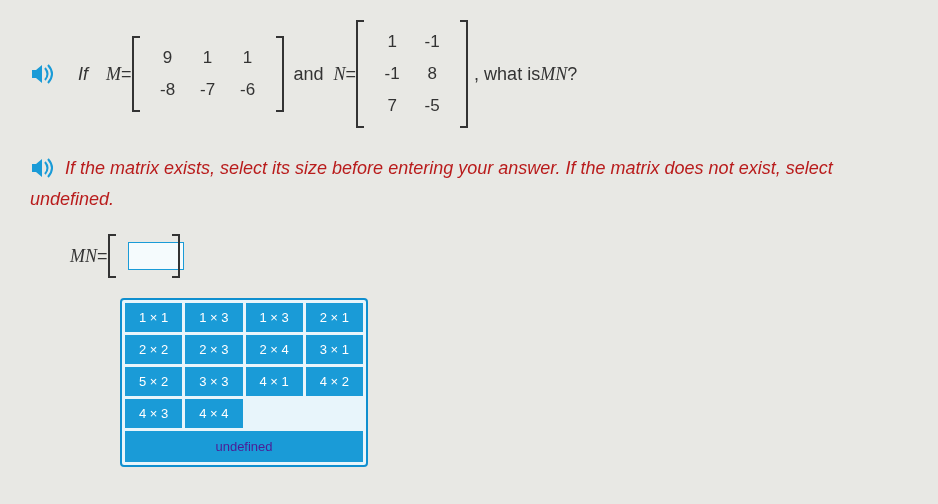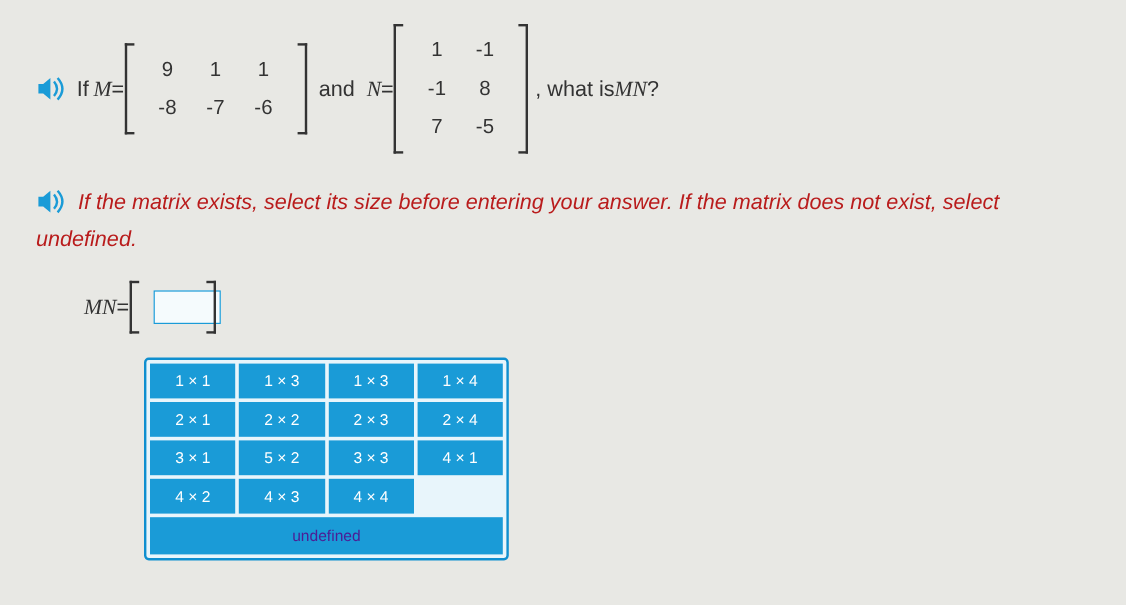--- a/index.html
+++ b/index.html
@@ -21,21 +21,21 @@
       cursor: pointer;
     }
     .speaker-icon svg { display: block; }
     .question-line {
       display: flex;
       align-items: center;
       font-size: 18px;
       margin-bottom: 25px;
       flex-wrap: nowrap;
     }
-    .text-if { margin: 0 4px; }
+    .text-if { margin: 0 18px; font-style: italic; }
     .text-and { margin: 0 10px; }
     .text-what { margin-left: 6px; }
     em.var { font-style: italic; font-family: Georgia, serif; }
     .matrix {
       display: inline-flex;
       align-items: center;
     }
     .bracket-left, .bracket-right {
       width: 8px;
       align-self: stretch;
@@ -79,21 +79,21 @@
       background: #f5fbfd;
       outline: none;
       font-size: 15px;
       text-align: center;
     }
     .size-selector {
       margin-left: 90px;
       border: 2px solid #0f8fcf;
       border-radius: 4px;
       padding: 3px;
-      width: 304px;
+      width: 248px;
       background: #e8f5fb;
     }
     .size-grid {
       display: grid;
       grid-template-columns: repeat(4, 1fr);
       gap: 3px;
     }
     .size-btn {
       background: #1a9bd7;
       color: #fff;
@@ -195,21 +195,20 @@
     </span>
     <span class="bracket-right"></span>
   </span>
 </div>
 
 <div class="size-selector">
   <div class="size-grid">
     <button class="size-btn">1 × 1</button>
     <button class="size-btn">1 × 3</button>
     <button class="size-btn">1 × 3</button>
-    <button class="size-btn">1 × 4</button>
     <button class="size-btn">2 × 1</button>
     <button class="size-btn">2 × 2</button>
     <button class="size-btn">2 × 3</button>
     <button class="size-btn">2 × 4</button>
     <button class="size-btn">3 × 1</button>
     <button class="size-btn">5 × 2</button>
     <button class="size-btn">3 × 3</button>
     <button class="size-btn">4 × 1</button>
     <button class="size-btn">4 × 2</button>
     <button class="size-btn">4 × 3</button>

